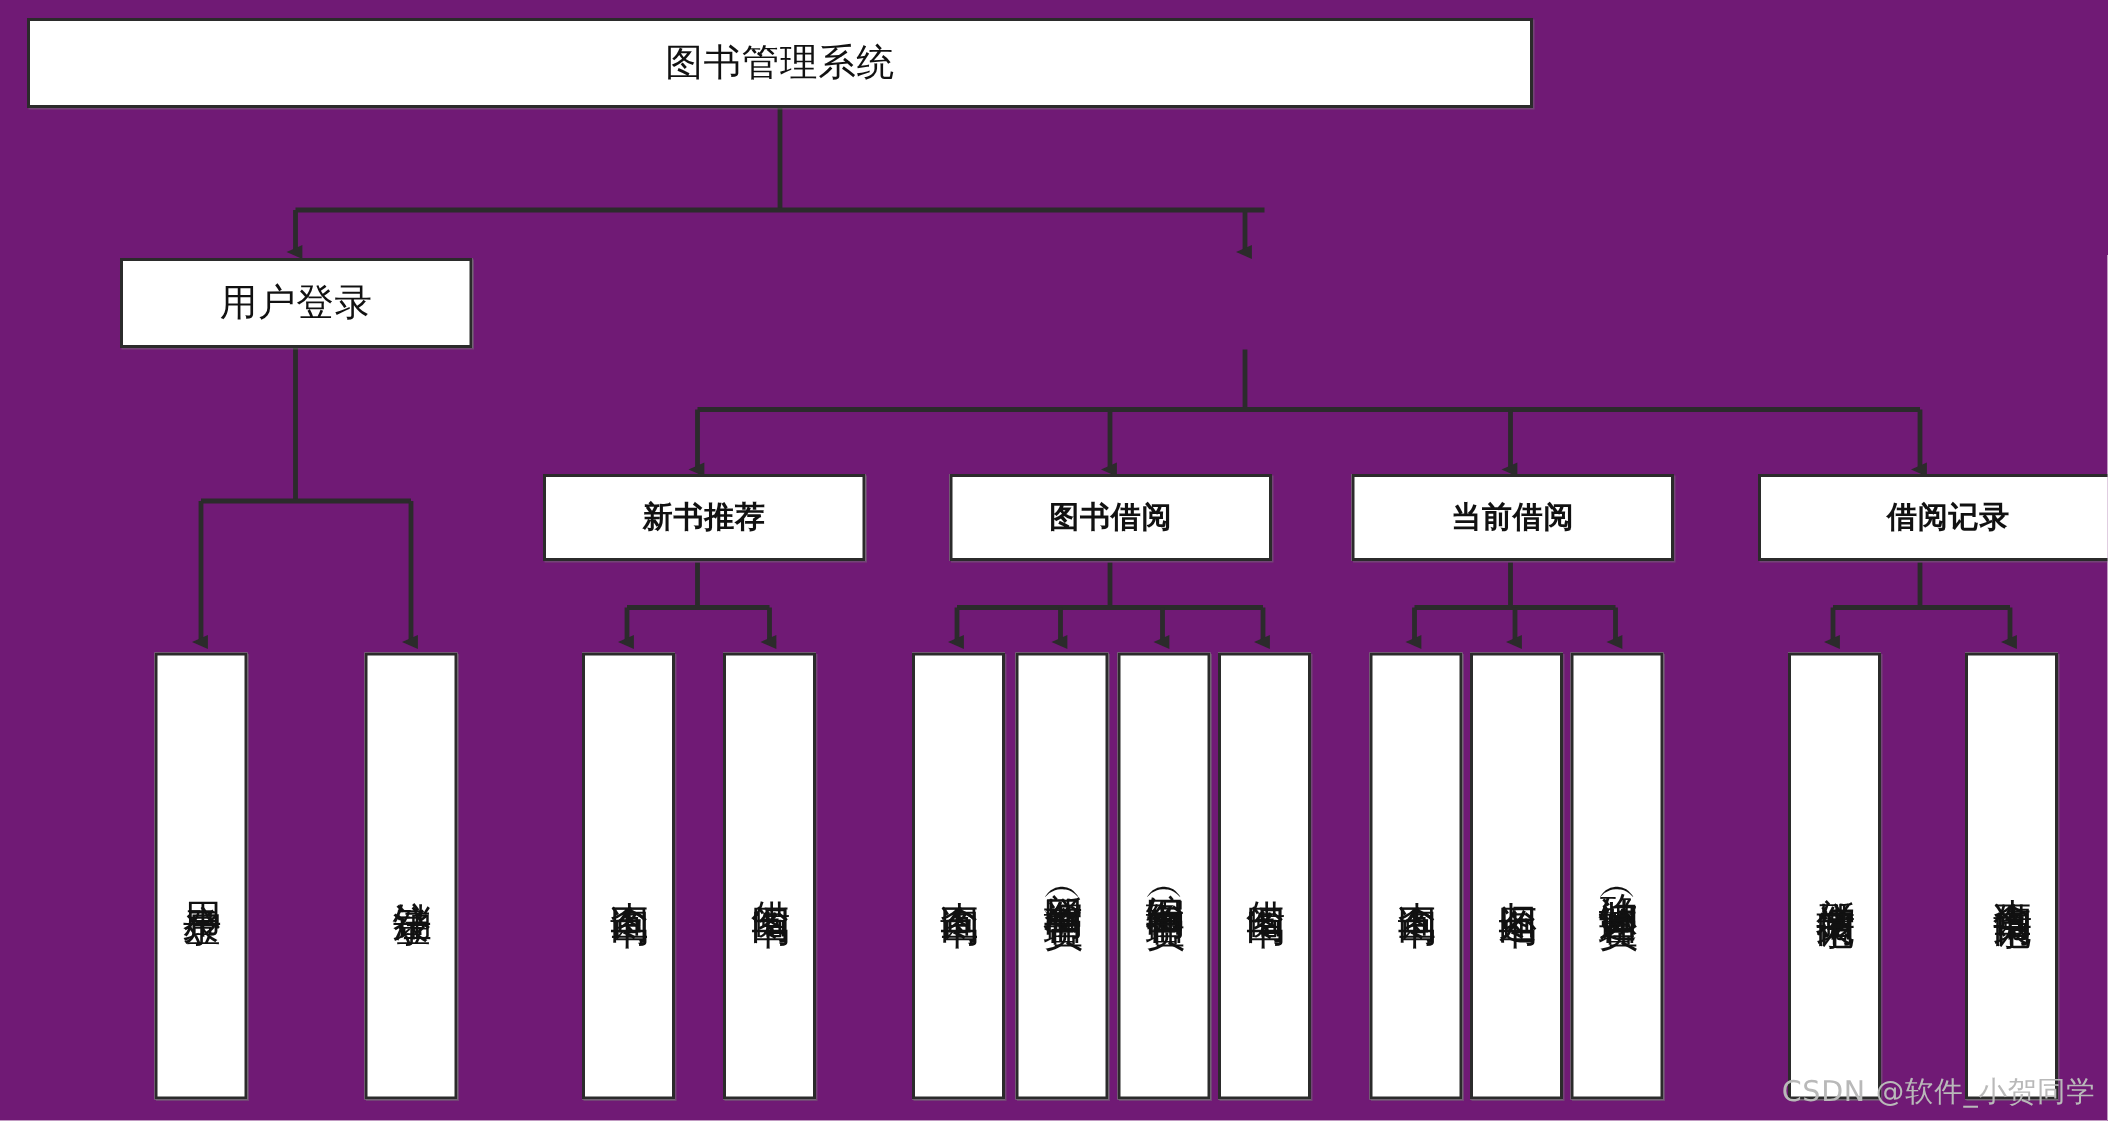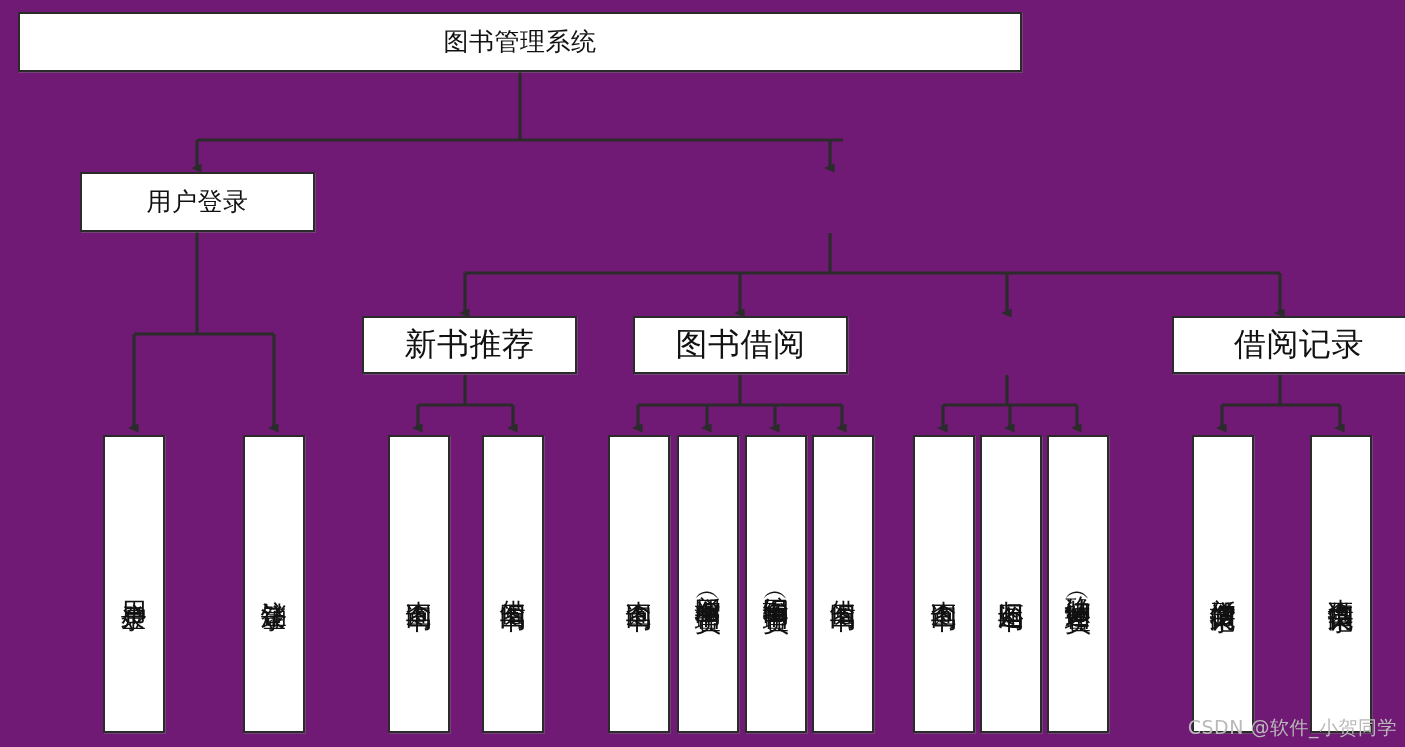--- a/index.html
+++ b/index.html
@@ -45,21 +45,21 @@
     letter-spacing: 0.5px;
     color: #111111;
   }
   
   .node.horiz .label {
     font-size: 25px;
     white-space: nowrap;
   }
   .node.root .label { font-size: 25px; }
   .node.lvl2 .label { font-size: 25px; }
-  .node.lvl3 .label { font-size: 32px; }
+  .node.lvl3 .label { font-size: 20px; font-weight: bold; }
   
   .node.leaf {
     border-width: 2.5px;
   }
   .node.leaf .label {
     writing-mode: vertical-rl;
     text-orientation: upright;
     font-size: 26px;
     line-height: 1.02;
     letter-spacing: 2px;
@@ -143,20 +143,23 @@
 
 
   <div class="node horiz lvl3" style="left:362px; top:316px; width:215px; height:58px;">
     <span class="label">新书推荐</span>
   </div>
 
   <div class="node horiz lvl3" style="left:633px; top:316px; width:215px; height:58px;">
     <span class="label">图书借阅</span>
   </div>
 
+  <div class="node horiz lvl3" style="left:901px; top:316px; width:215px; height:58px;">
+    <span class="label">当前借阅</span>
+  </div>
 
   <div class="node horiz lvl3" style="left:1172px; top:316px; width:254px; height:58px;">
     <span class="label">借阅记录</span>
   </div>
 
   <div class="node leaf" style="left:103px; top:435px; width:62px; height:298px;">
     <span class="label">用户登录</span>
   </div>
 
   <div class="node leaf" style="left:243px; top:435px; width:62px; height:298px;">

